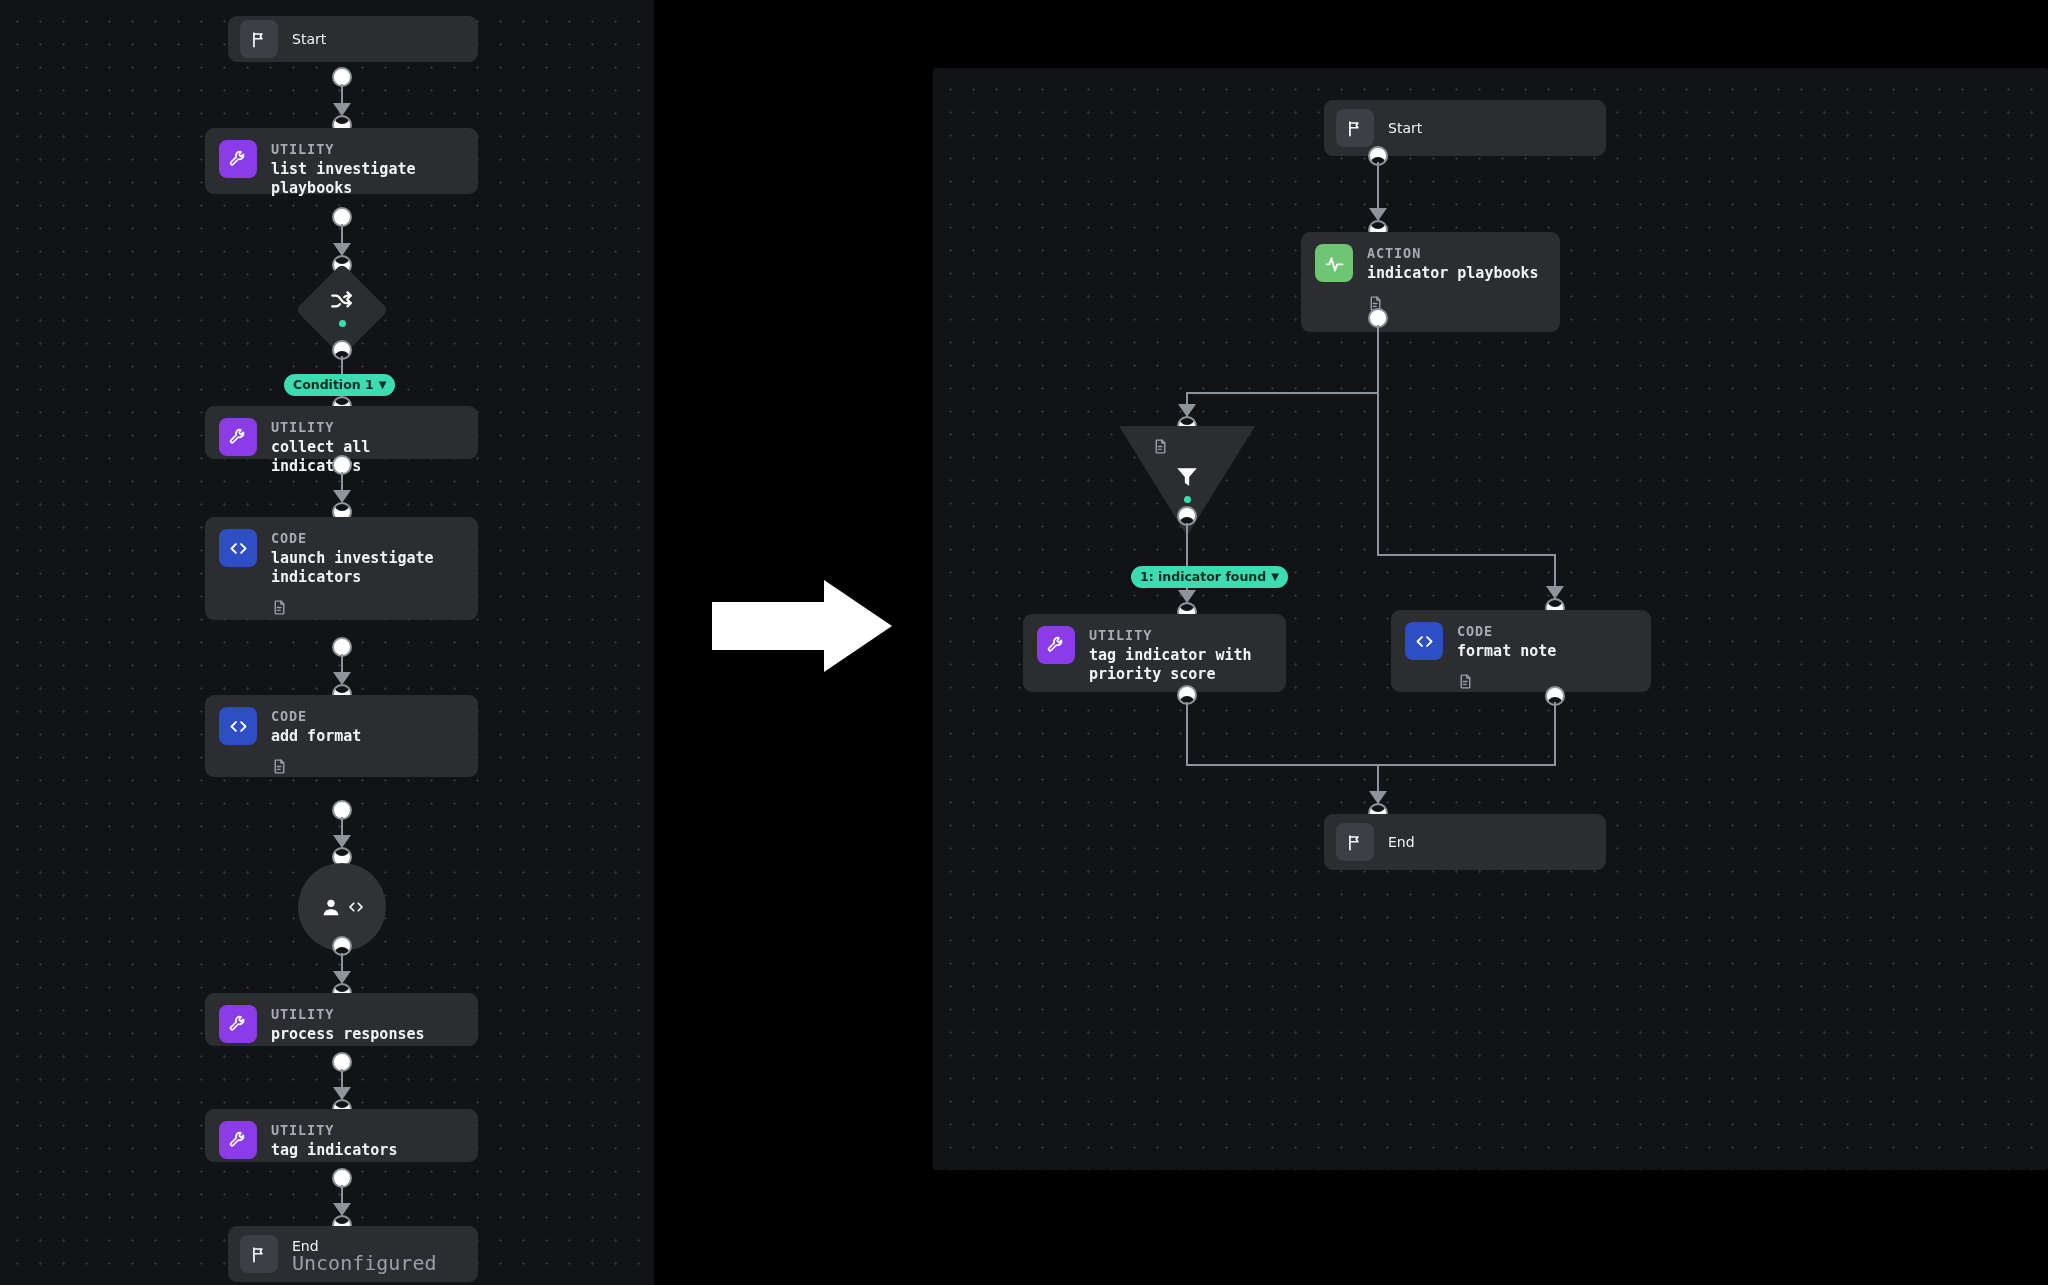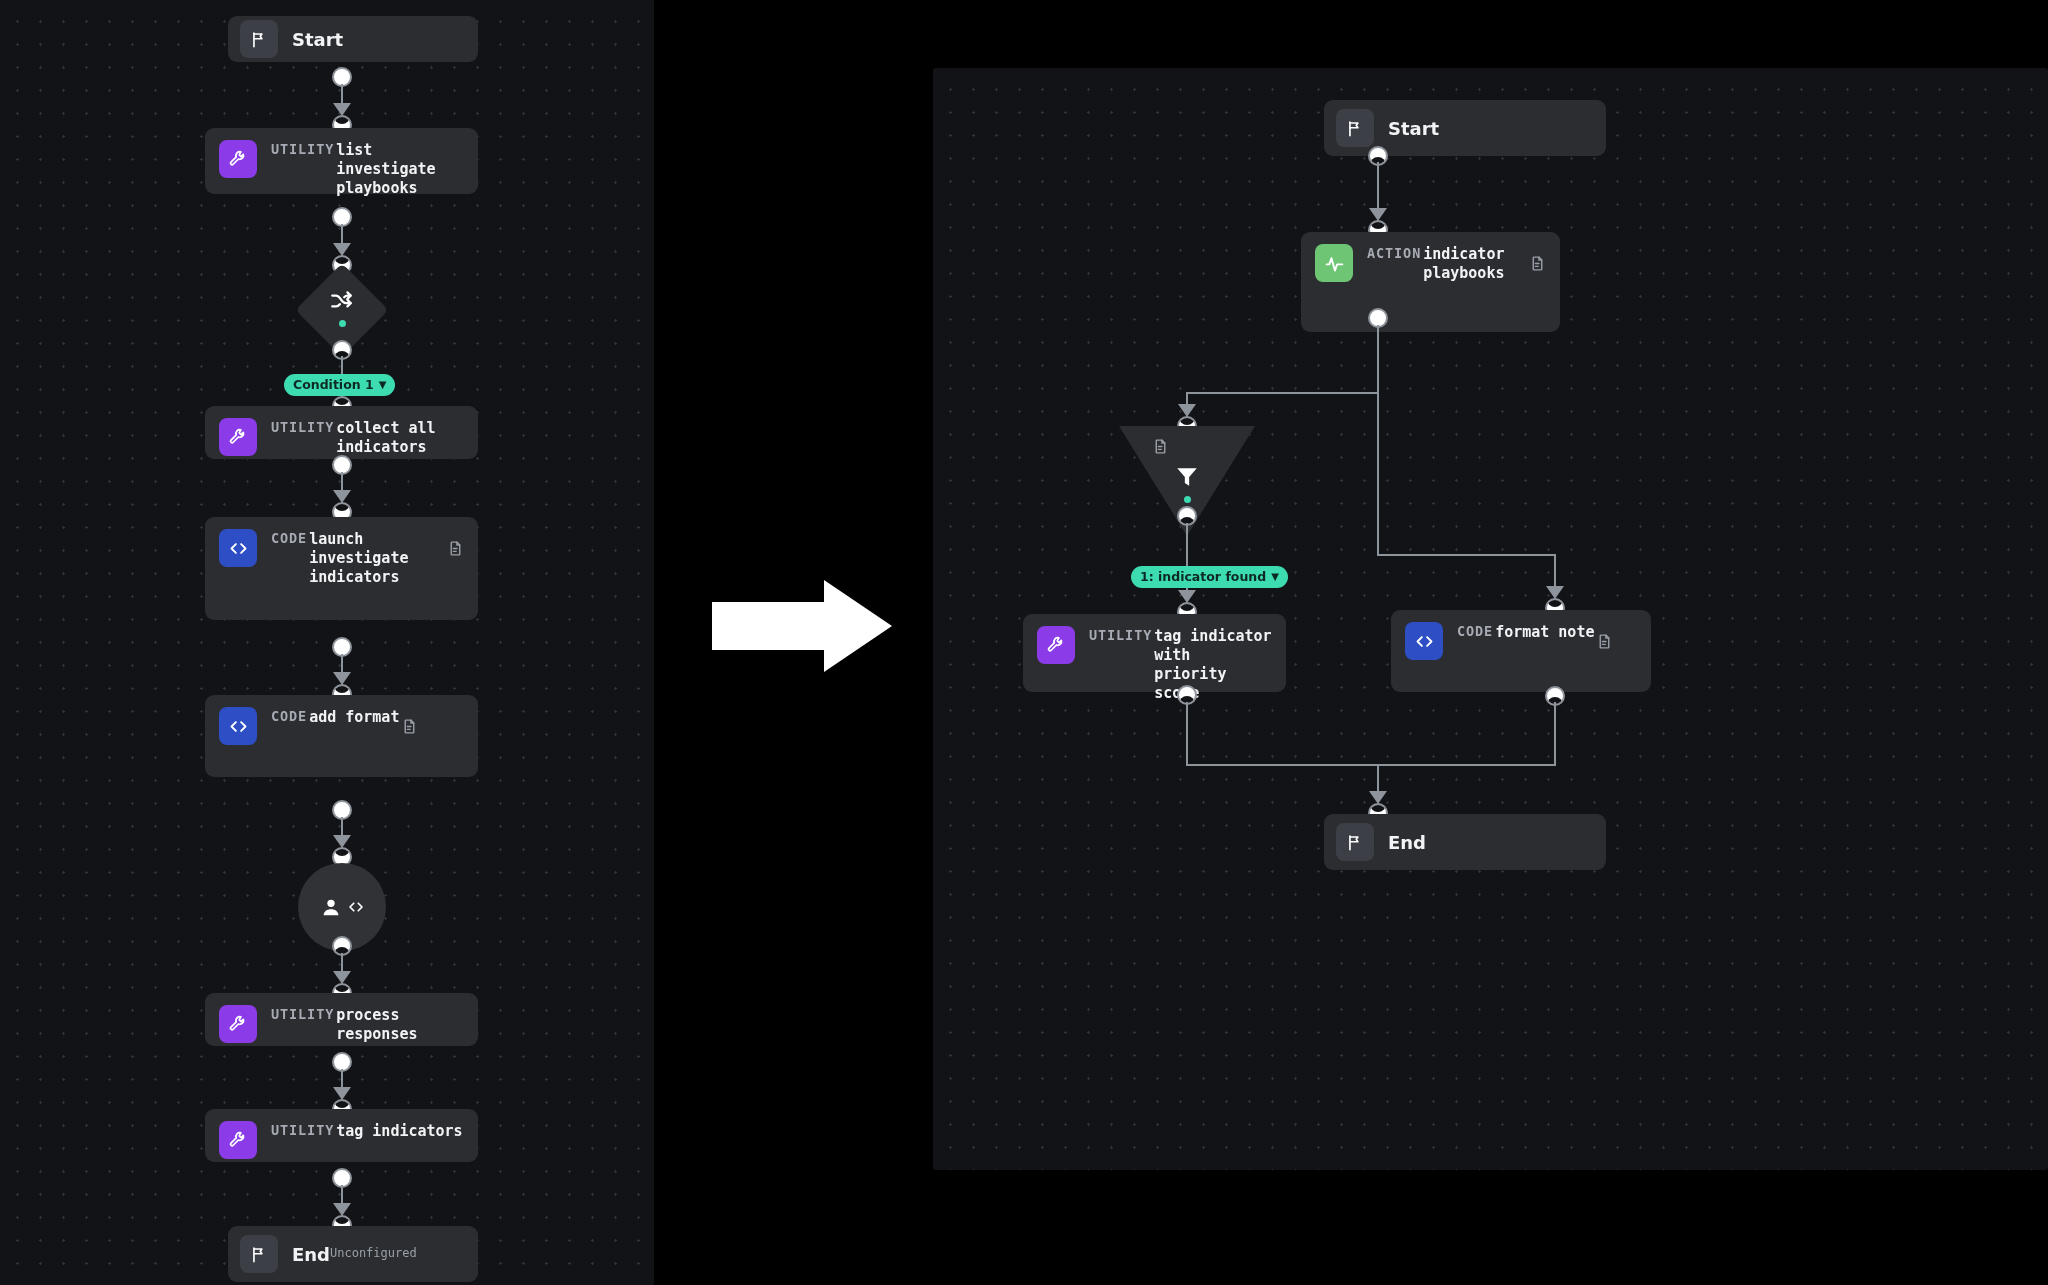--- a/index.html
+++ b/index.html
@@ -36,33 +36,33 @@
 
   .badge{
     width:38px;height:38px;border-radius:8px;flex:0 0 38px;
     display:flex;align-items:center;justify-content:center;
   }
   .badge.utility{ background:#8b3ce8; }
   .badge.code   { background:#2d4ec4; }
   .badge.action { background:#6ec574; }
   .badge.flag   { background:#3c3f45; }
 
-  .ntext{ display:flex; flex-direction:row; gap:2px; padding-top:1px; min-width:0;}
+  .ntext{ display:flex; flex-direction:column; gap:2px; padding-top:1px; min-width:0;}
   .nkind{
     font-size:13.5px; letter-spacing:.9px; color:#a7abb3; font-weight:700;
     line-height:17px;
   }
   .nname{
     font-size:15px; color:#f2f3f5; font-weight:700; line-height:19px;
     white-space:pre-line;
   }
-  .nsub{ font-size:12px; color:#9aa0a8; font-weight:400; line-height:18px; }
+  .nsub{ font-size:20px; color:#9aa0a8; font-weight:400; line-height:18px; }
   .doc-ic{ margin-top:10px; }
 
-  .start-title{ font-size:18px; color:#f2f3f5; font-weight:700;
+  .start-title{ font-size:14px; color:#f2f3f5; font-weight:400;
     font-family:"DejaVu Sans","Liberation Sans",sans-serif; }
 
   
   .diamond{
     position:absolute; width:66px;height:66px; background:#2b2d31;
     transform:rotate(45deg); border-radius:6px;
   }
   .diamond-wrap{ position:absolute; width:96px; height:96px; }
   .diamond-ic{ position:absolute; left:0; right:0; top:26px; display:flex;
                justify-content:center; }

